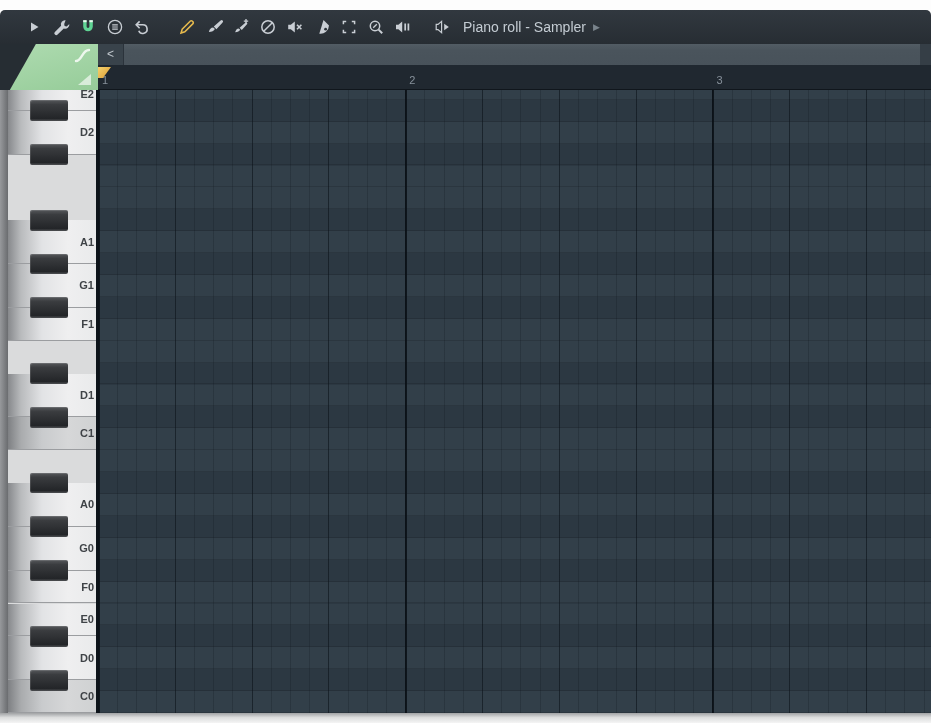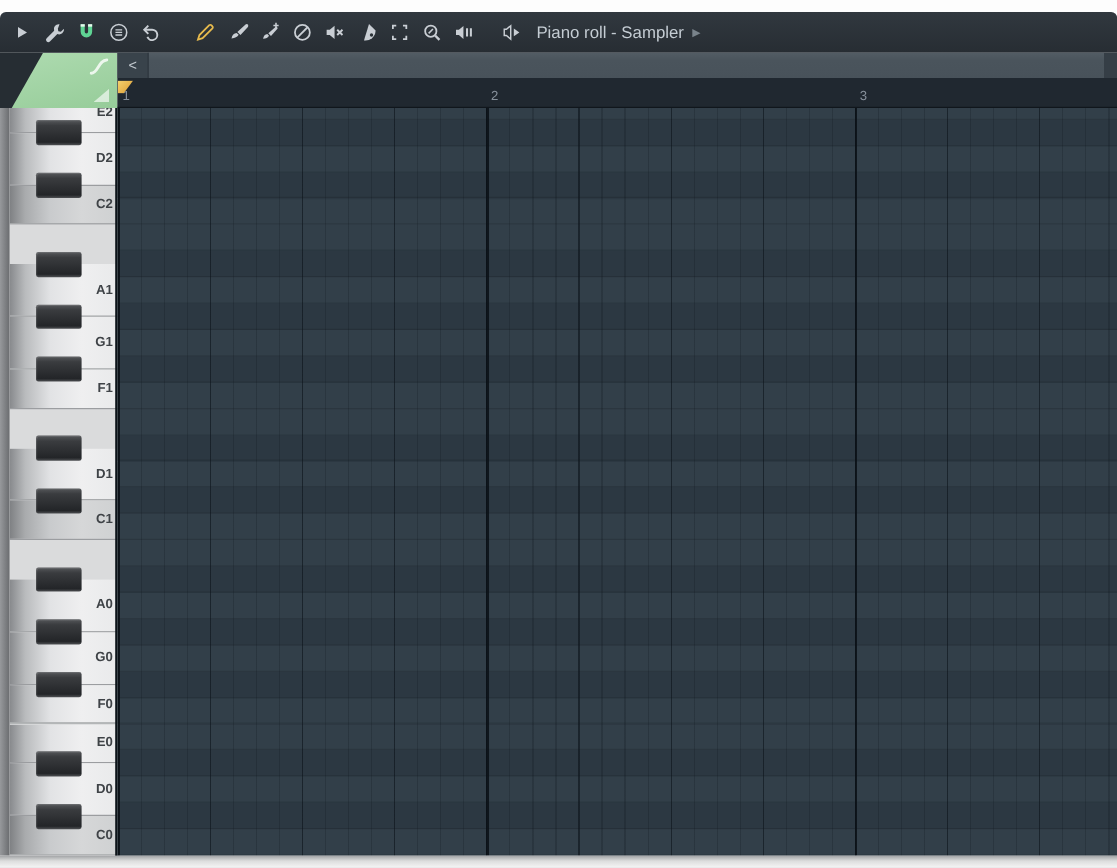--- a/index.html
+++ b/index.html
@@ -2,21 +2,21 @@
 <html><head>
 <meta charset="utf-8">
 <style>
   html,body{margin:0;padding:0;background:#ffffff;font-family:"Liberation Sans",sans-serif;}
   #stage{position:relative;width:931px;height:723px;overflow:hidden;background:#fff;}
 
   
   .top-white{position:absolute;left:0;top:0;width:931px;height:10px;background:#fdfdfd;}
   .toolbar{position:absolute;left:0;top:10px;width:931px;height:34px;
     background:linear-gradient(#31383f,#272d33);border-radius:5px 5px 0 0;
-    display:flex;align-items:center;padding-left:4px;box-sizing:border-box;}
+    display:flex;align-items:center;padding-left:20px;box-sizing:border-box;}
   .tb-icon{width:19px;height:19px;margin:0 4px;color:#c9ced4;flex:0 0 auto;display:flex;align-items:center;justify-content:center;cursor:pointer;}
   .tb-icon svg{width:18px;height:18px;display:block;}
   .gap-a{margin-left:22px;}
   .gap-b{margin-left:16px;}
   .tb-title{color:#c4ccd3;font-size:14px;margin-left:8px;white-space:nowrap;cursor:pointer;}
   .tb-title-arrow{color:#79838b;font-size:9px;margin-left:7px;cursor:pointer;}
 
   
   .corner-dark{position:absolute;left:0;top:44px;width:98px;height:46px;background:#262d33;}
   .green-panel{position:absolute;left:8px;top:44px;width:90px;height:46px;cursor:pointer;
@@ -194,23 +194,20 @@
 
   <div class="keyboard">
       <div class="wkey" style="top: -12.1px; height: 32.85px;">
         <span class="klabel">E2</span>
       </div>
       <div class="bkey" style="top: 10.3px; height: 20.9px;"></div>
       <div class="wkey" style="top: 20.75px; height: 43.8px;">
         <span class="klabel">D2</span>
       </div>
       <div class="bkey" style="top: 54.1px; height: 20.9px;"></div>
-      <div class="wkey ckey" style="top: 64.55px; height: 32.85px;">
-        <span class="klabel">C2</span>
-      </div>
       <div class="bkey" style="top: 119.8px; height: 20.9px;"></div>
       <div class="wkey" style="top: 130.25px; height: 43.8px;">
         <span class="klabel">A1</span>
       </div>
       <div class="bkey" style="top: 163.6px; height: 20.9px;"></div>
       <div class="wkey" style="top: 174.05px; height: 43.8px;">
         <span class="klabel">G1</span>
       </div>
       <div class="bkey" style="top: 207.4px; height: 20.9px;"></div>
       <div class="wkey" style="top: 217.85px; height: 32.85px; text-align: center;">

